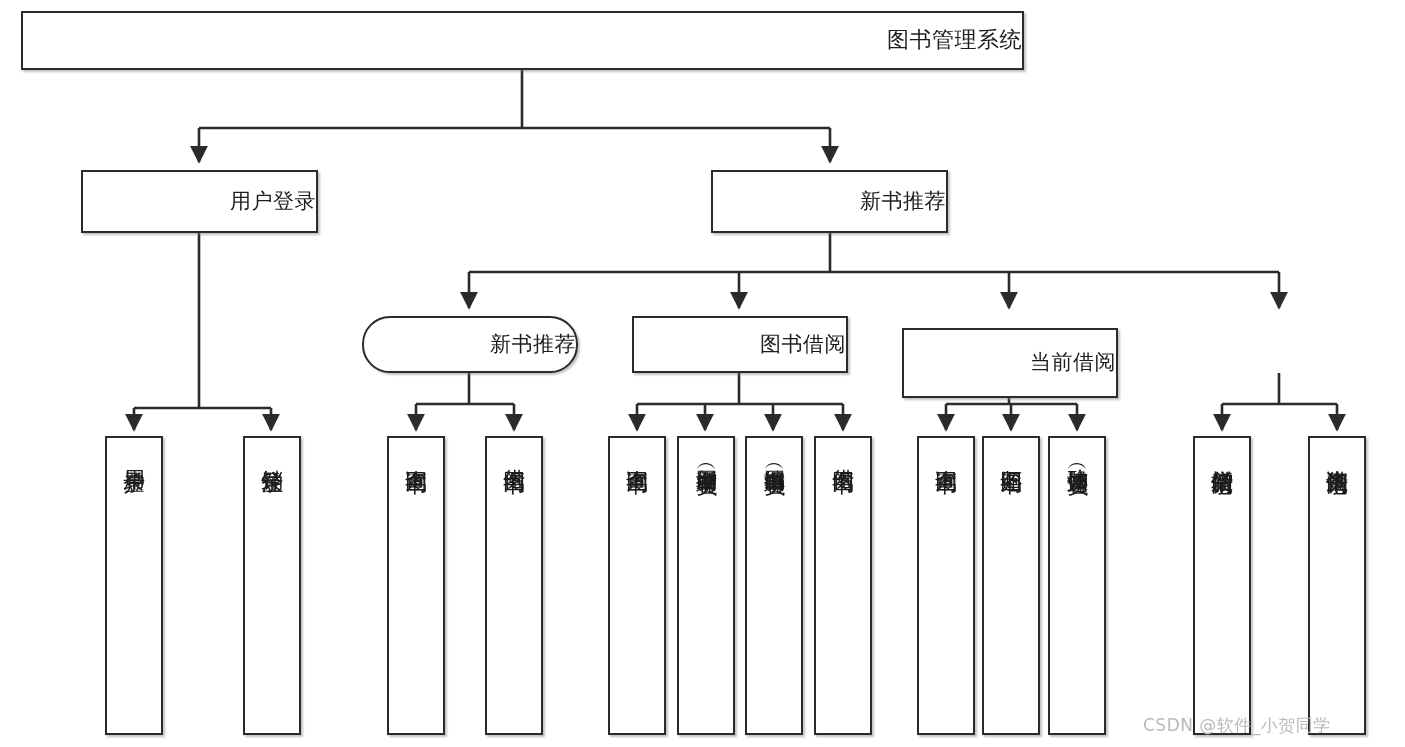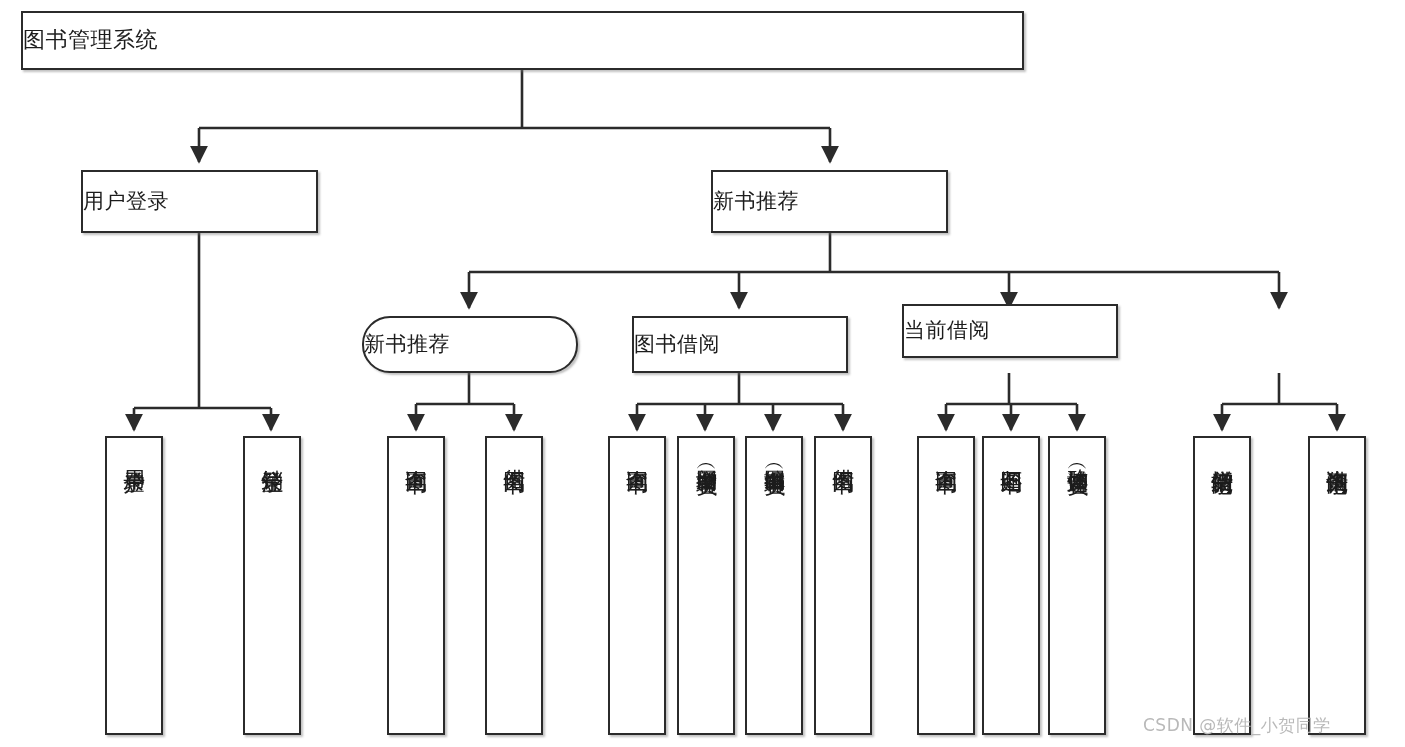--- a/index.html
+++ b/index.html
@@ -26,21 +26,21 @@
     pointer-events: none;
   }
   .node {
     position: absolute;
     box-sizing: border-box;
     background: #ffffff;
     border: 2.5px solid #2b2b2b;
     box-shadow: 2px 2px 2px rgba(120,120,120,0.45);
     display: flex;
     align-items: center;
-    justify-content: flex-start;
+    justify-content: flex-end;
     color: #1c1c1c;
   }
   .node .label {
     font-size: 21px;
     line-height: 1.1;
     letter-spacing: 0.5px;
     white-space: nowrap;
     text-align: center;
   }
   .node.root .label { font-size: 22px; }
@@ -136,21 +136,21 @@
   <div class="node" style="left:711px; top:170px; width:237px; height:63px;">
     <span class="label">新书推荐</span>
   </div>
 
   <div class="node" style="left:362px; top:316px; width:216px; height:57px;border-radius:28px;">
     <span class="label">新书推荐</span>
   </div>
   <div class="node" style="left:632px; top:316px; width:216px; height:57px;">
     <span class="label">图书借阅</span>
   </div>
-  <div class="node" style="left:902px; top:304px; width:216px; height:54px;">
+  <div class="node" style="left:902px; top:328px; width:216px; height:70px;">
     <span class="label">当前借阅</span>
   </div>
 
   <div class="node leaf" style="left:105px; top:436px; width:58px; height:299px;">
     <span class="label">用户登录</span>
   </div>
   <div class="node leaf" style="left:243px; top:436px; width:58px; height:299px;">
     <span class="label">注销登录</span>
   </div>
 

